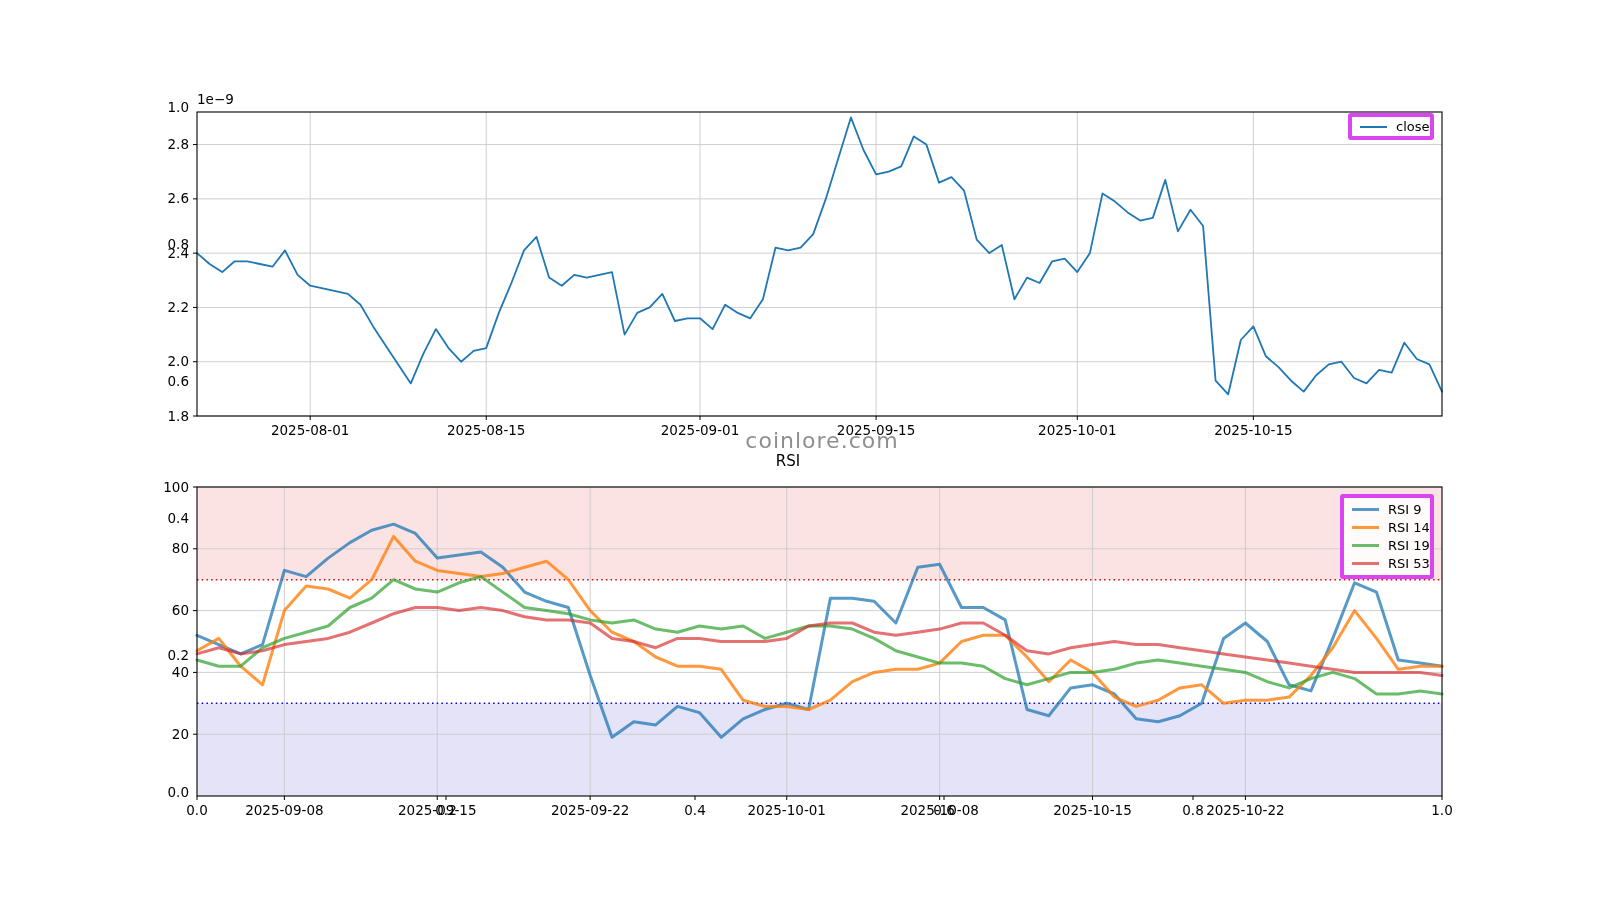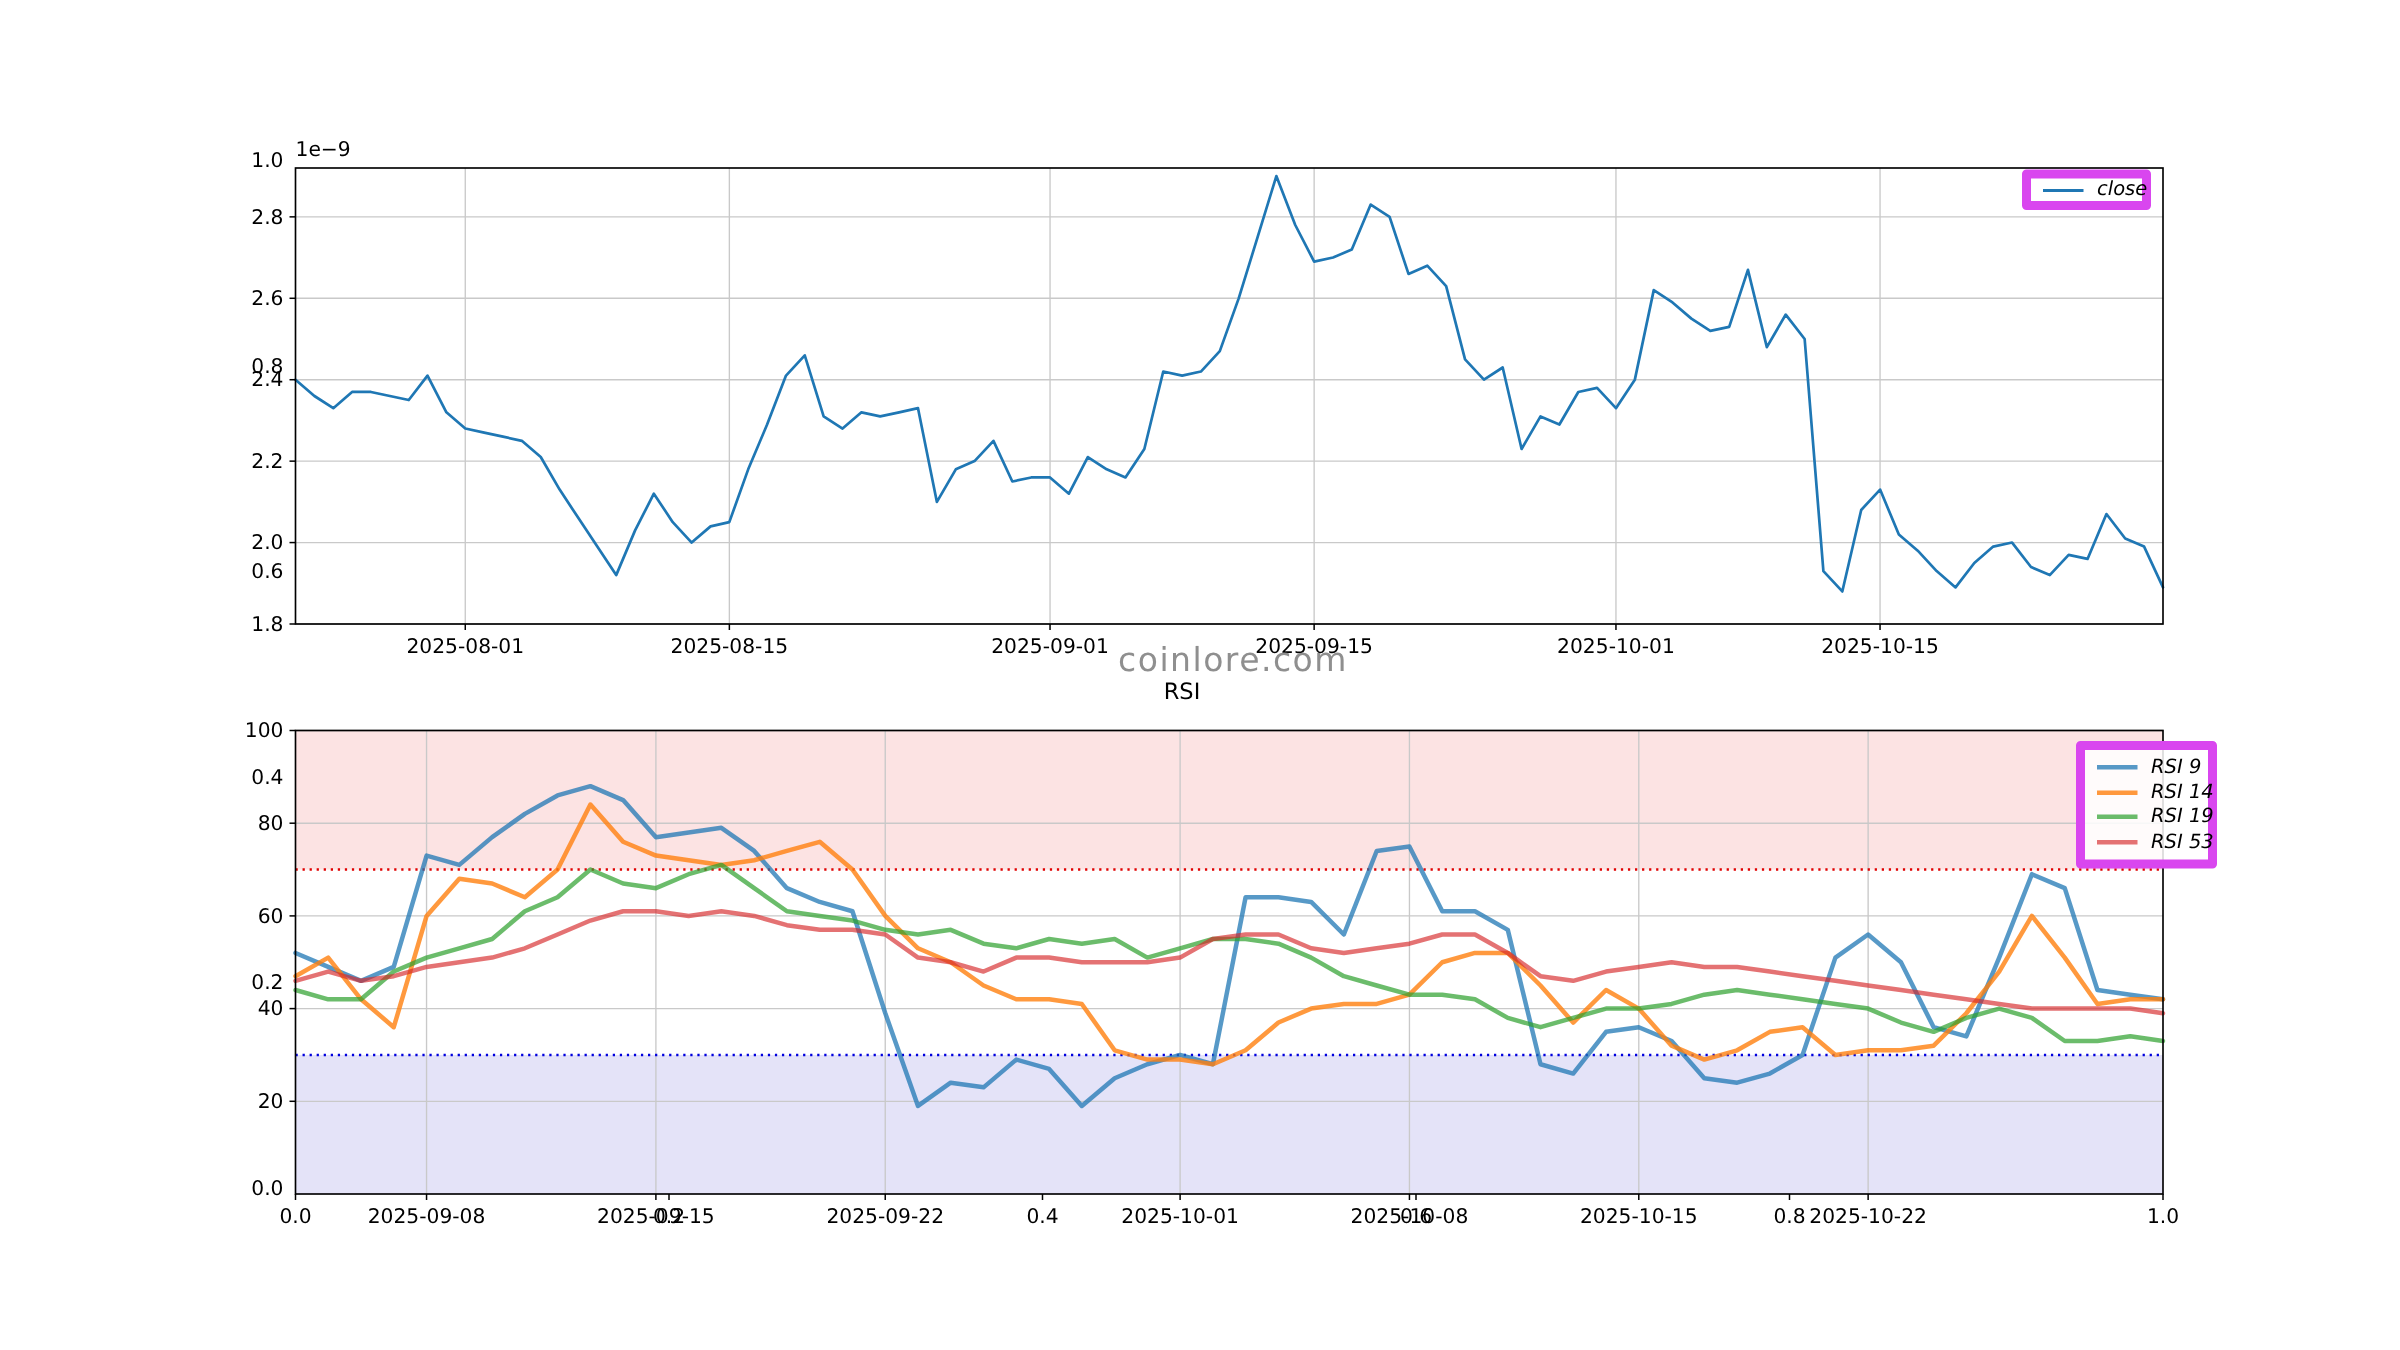--- a/index.html
+++ b/index.html
@@ -4,28 +4,28 @@
 <style>
   html,body{margin:0;padding:0;background:#ffffff;}
   .fig{position:relative;width:1600px;height:900px;background:#ffffff;
        font-family:"DejaVu Sans","Liberation Sans",sans-serif;overflow:hidden;}
   svg{position:absolute;left:0;top:0;}
   svg text{font-family:"DejaVu Sans","Liberation Sans",sans-serif;fill:#000;}
   .watermark{position:absolute;left:822px;top:428px;transform:translateX(-50%);
        font-size:22px;color:#8f8f8f;letter-spacing:1px;white-space:nowrap;}
   .rsi-title{position:absolute;left:788px;top:452px;transform:translateX(-50%);
        font-size:15px;color:#000;}
-  .legend{position:absolute;background:rgba(255,255,255,0.85);border:6px solid #d946ef;
+  .legend{position:absolute;background:rgba(255,255,255,0.85);border:4px solid #d946ef;
        border-radius:3px;display:flex;flex-direction:column;justify-content:center;
-       padding:3px 9px 3px 8px;box-sizing:border-box;font-style:italic;}
+       padding:3px 9px 3px 8px;box-sizing:border-box;}
   .legend-row{display:flex;align-items:center;gap:9px;height:20px;}
   .legend-sample{width:27px;height:0;border-top-style:solid;flex:0 0 27px;}
   .legend-label{font-size:13px;color:#000;white-space:nowrap;}
   #legend-close{left:1348px;top:113px;width:86px;height:27px;}
-  #legend-rsi{left:1340px;top:494px;width:94px;height:85px;margin-left:44px;}
+  #legend-rsi{left:1340px;top:494px;width:94px;height:85px;}
 </style>
 </head>
 <body>
 
 <div class="fig">
   <svg id="chart-svg" width="1600" height="900">
       <line x1="197" y1="144.5714285714286" x2="1442" y2="144.5714285714286" stroke="#c9c9c9" stroke-width="0.9"></line>
       <line x1="197" y1="198.85714285714283" x2="1442" y2="198.85714285714283" stroke="#c9c9c9" stroke-width="0.9"></line>
       <line x1="197" y1="253.14285714285717" x2="1442" y2="253.14285714285717" stroke="#c9c9c9" stroke-width="0.9"></line>
       <line x1="197" y1="307.4285714285714" x2="1442" y2="307.4285714285714" stroke="#c9c9c9" stroke-width="0.9"></line>

